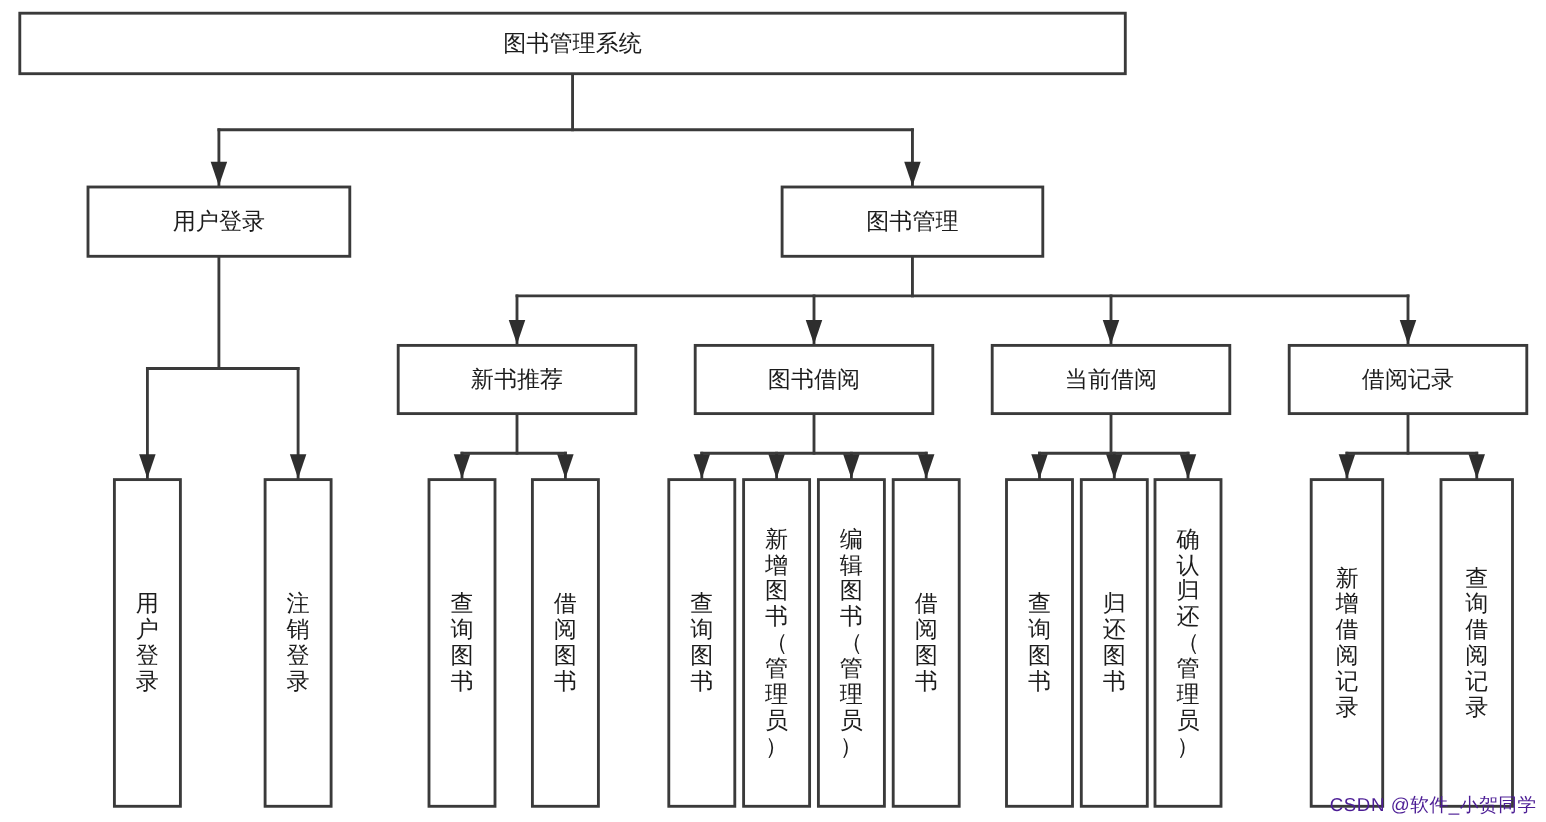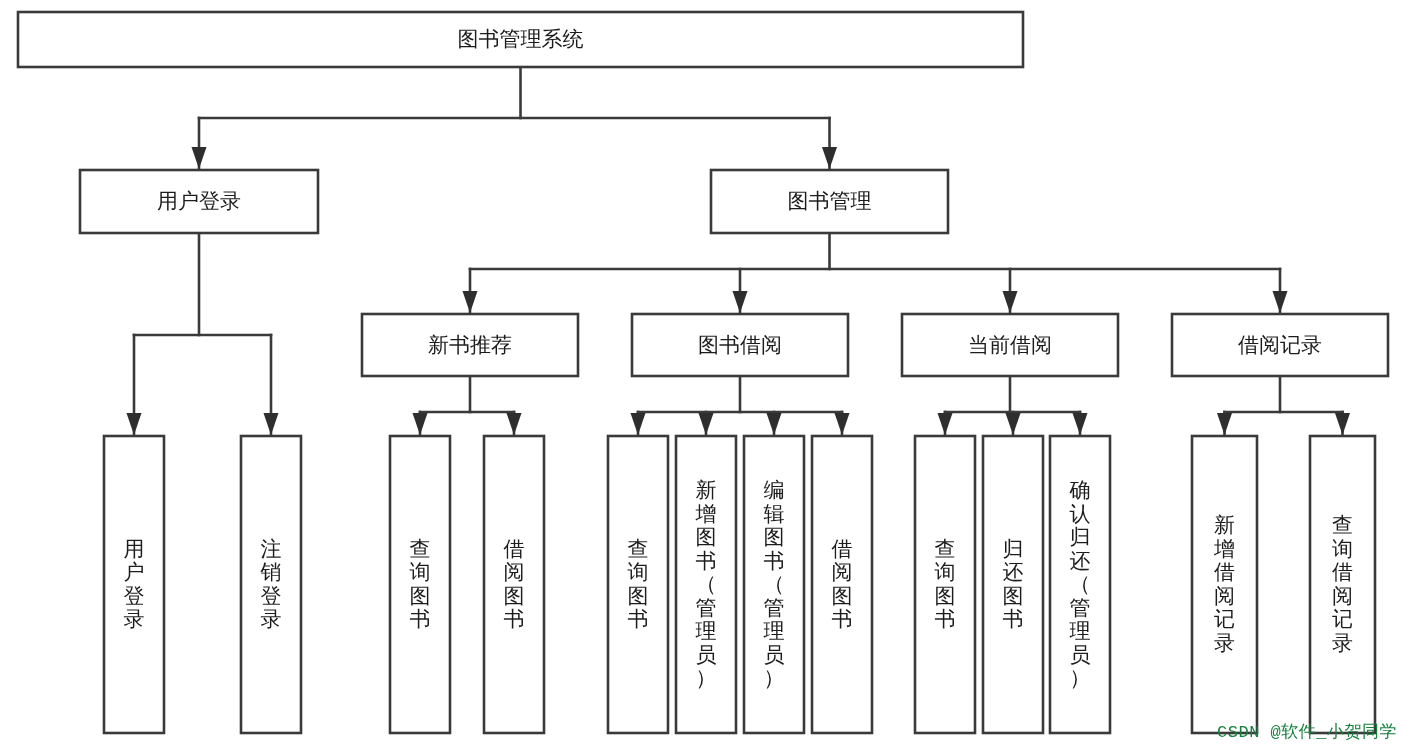--- a/index.html
+++ b/index.html
@@ -51,23 +51,23 @@
   .node-label-v {
     font-family: "Liberation Sans", "DejaVu Sans", sans-serif;
     font-size: 21px;
     fill: #1c1c1c;
     text-anchor: middle;
   }
   .watermark {
     position: absolute;
     right: 8px;
     bottom: 4px;
-    font-family: Liberation Mono, monospace;
+    font-family: Liberation Sans, sans-serif;
     font-size: 17px;
-    color: #15803d;
+    color: #4c1d95;
     white-space: nowrap;
     letter-spacing: 0.5px;
     margin-left: 44px;
   }
 </style>
 </head>
 <body>
 
 <div id="diagram-root">
 

